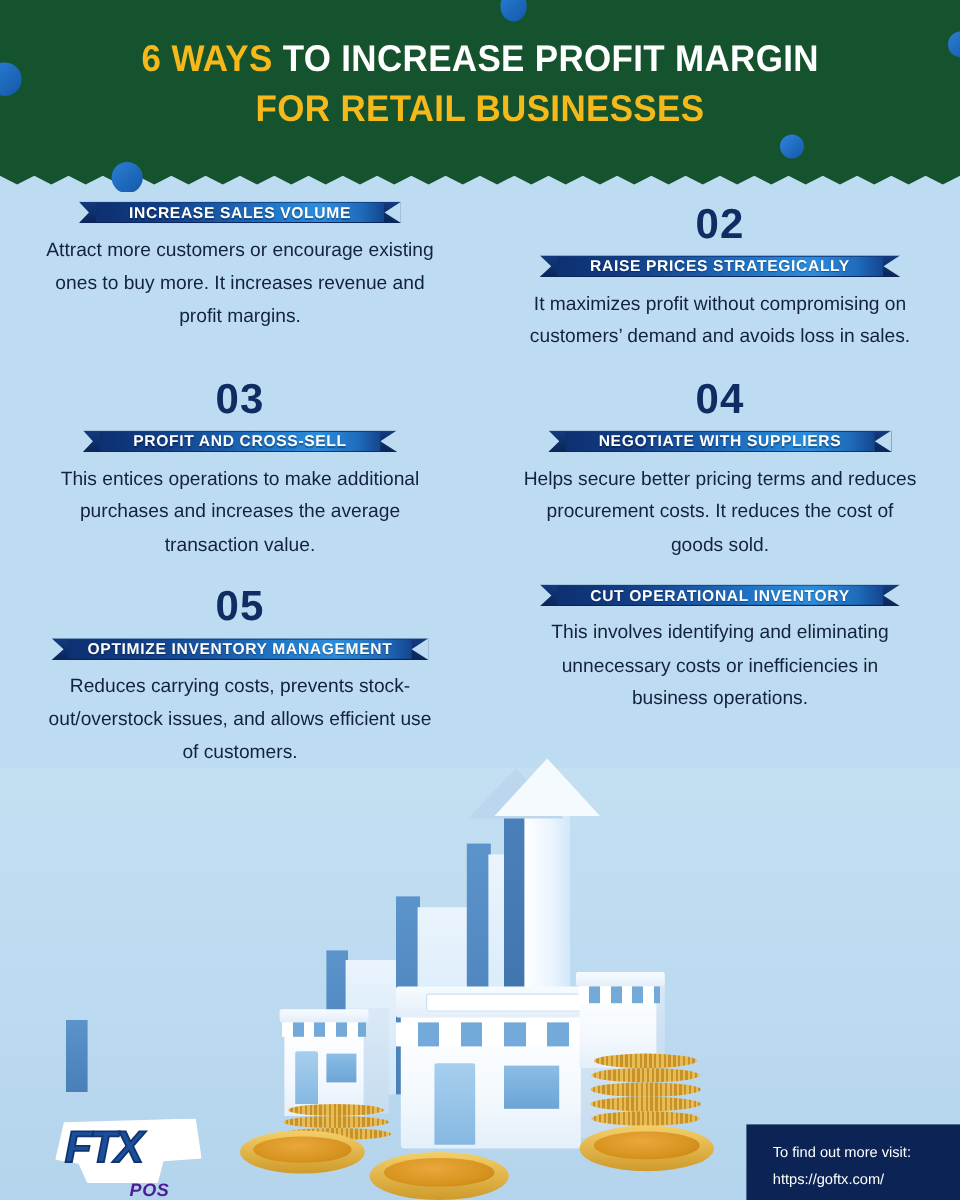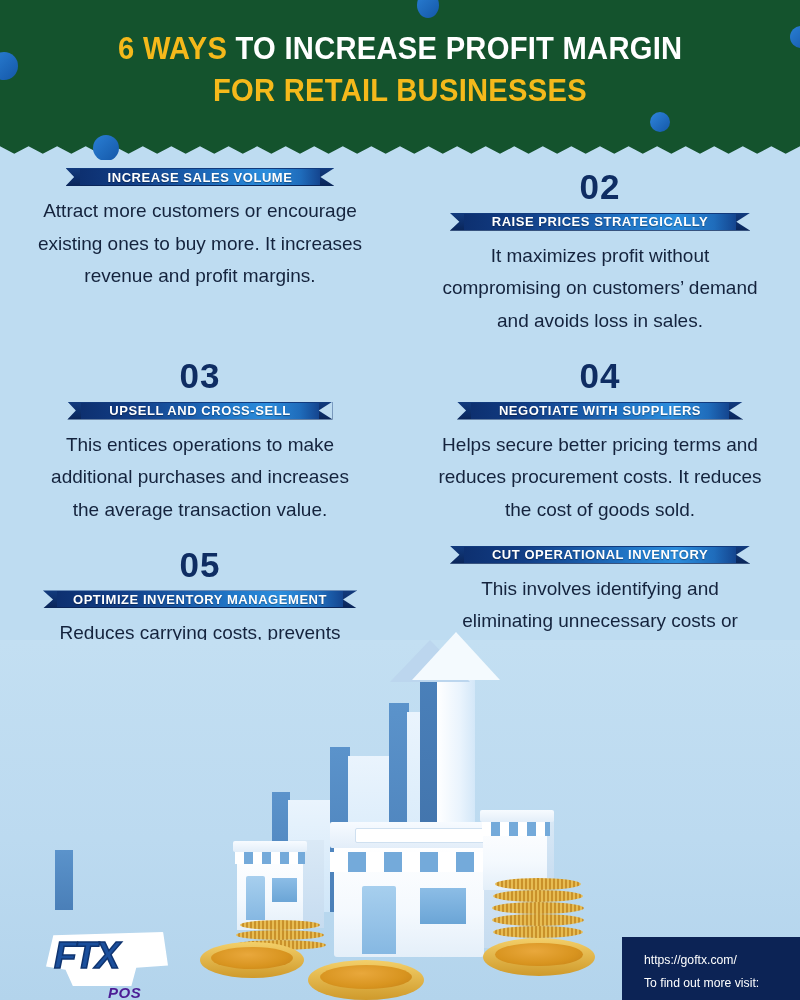--- a/index.html
+++ b/index.html
@@ -130,21 +130,21 @@
     font-size:13px;
     font-weight:bold;
     letter-spacing:0.55px;
     white-space:nowrap;
     text-shadow:0 1px 1px rgba(0,0,0,.35);
   }
 
   .desc {
     margin-top:9px;
     text-align:center;
-    font-size:19px;
+    font-size:16px;
     line-height:1.72;
     color:#14233d;
     padding:0 24px;
   }
 
   
   .illus { position:absolute; left:0; top:640px; width:800px; height:360px; }
   .ground {
     position:absolute; left:0; bottom:0; width:800px; height:360px;
     background:linear-gradient(180deg,#c3dff2 0%,#bcdaf0 55%,#b3d4ec 100%);
@@ -270,21 +270,21 @@
     </div>
     <div class="desc">It maximizes profit without compromising on customers’ demand and avoids loss in sales.</div>
   </div>
 
   <div class="cell">
     <div class="num">03</div>
     <div class="banner-wrap">
       <div class="banner">
         <div class="banner-bg"></div>
         <div class="banner-fg"></div>
-        <div class="banner-label">UPSELL AND CROSS-SELL</div>
+        <div class="banner-label">PROFIT AND CROSS-SELL</div>
       </div>
     </div>
     <div class="desc">This entices operations to make additional purchases and increases the average transaction value.</div>
   </div>
 
   <div class="cell">
     <div class="num">04</div>
     <div class="banner-wrap">
       <div class="banner">
         <div class="banner-bg"></div>
@@ -386,15 +386,15 @@
   </div>
 </div>
 
 <div class="logo">
   <div class="logo-card"></div>
   <div class="logo-ftx">FTX</div>
   <div class="logo-pos">POS</div>
 </div>
 
 <div class="visit-box">
+  <div class="visit-line">To find out more visit:</div>
   <div class="visit-line">https://goftx.com/</div>
-  <div class="visit-line">To find out more visit:</div>
 </div>
 
 </body></html>

